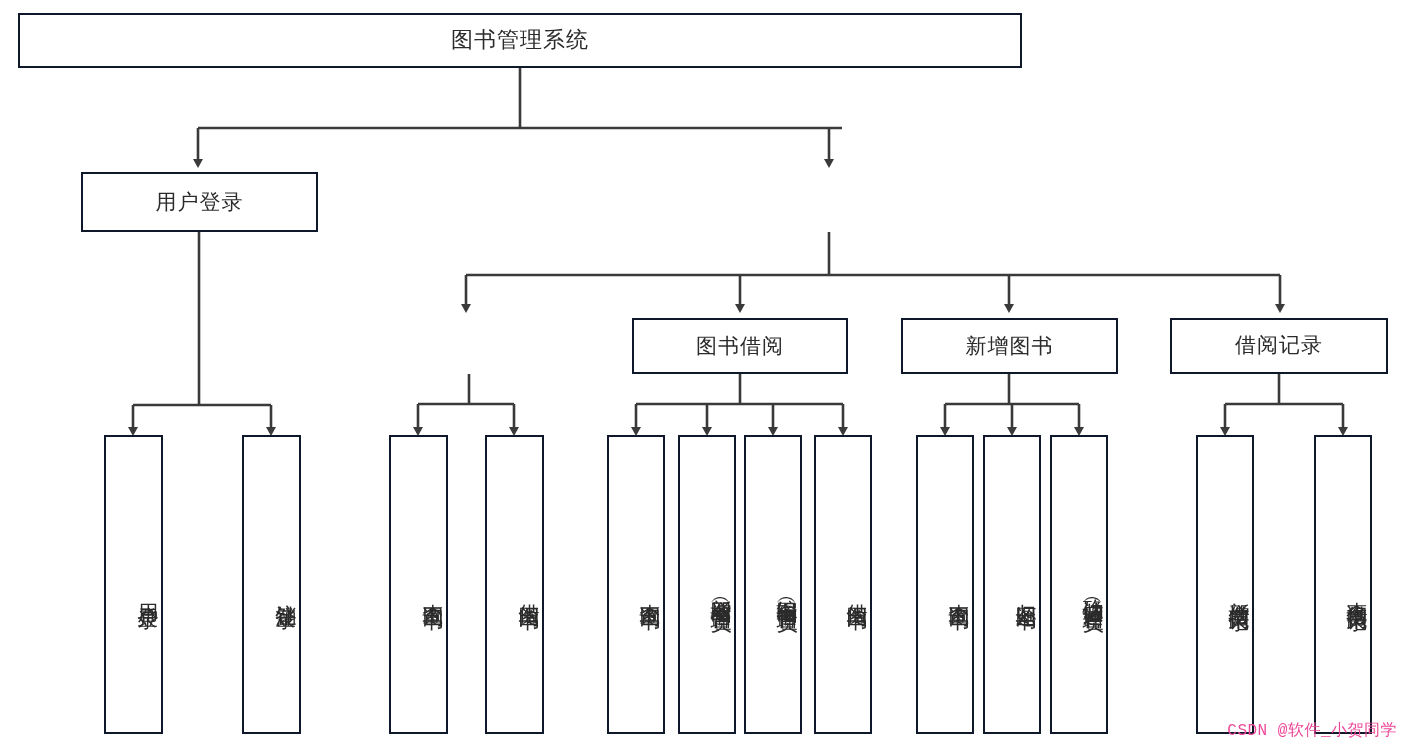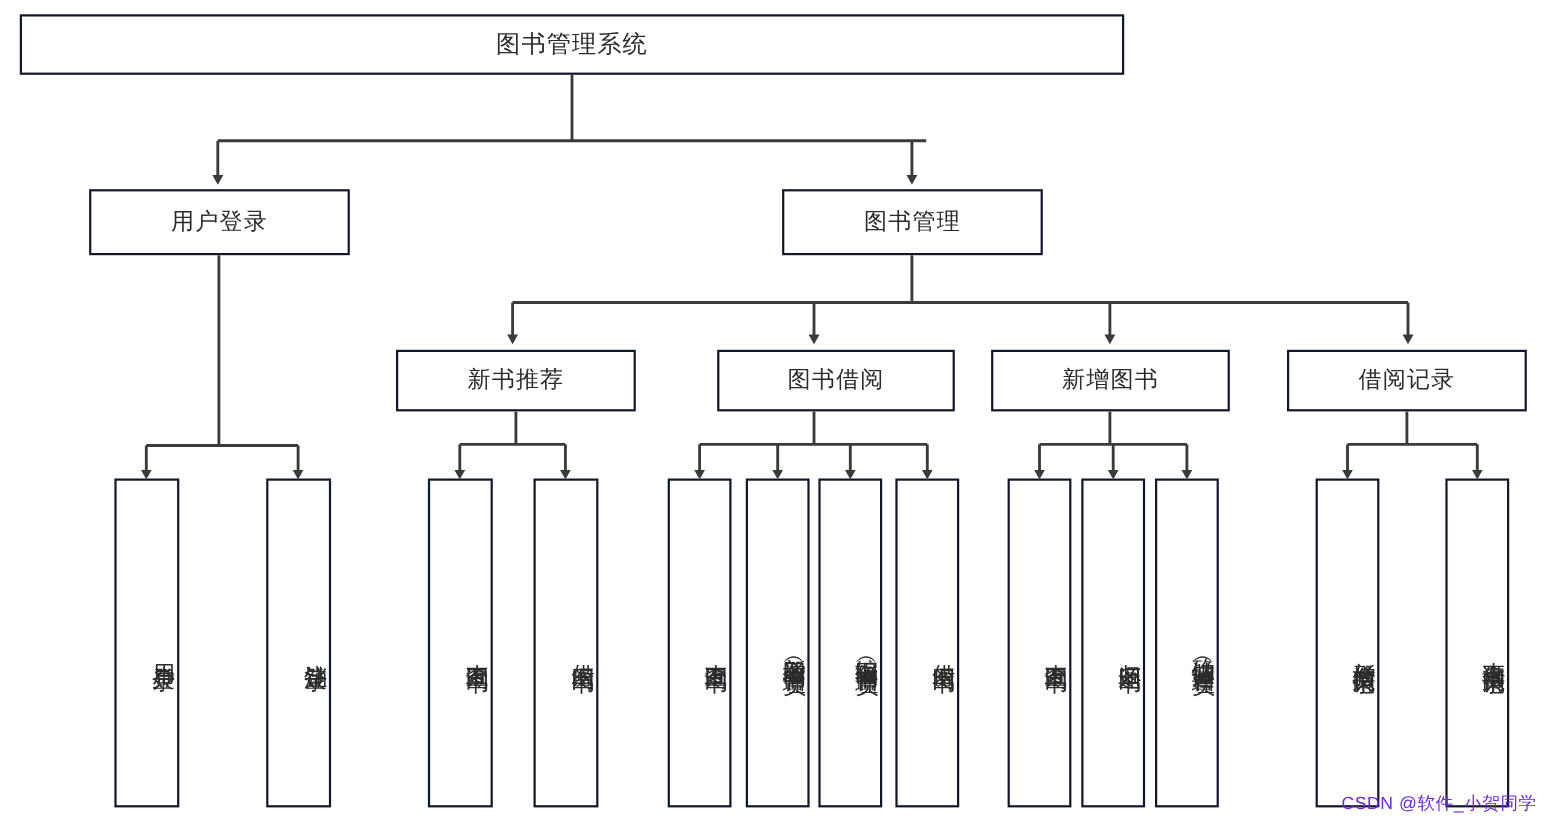--- a/index.html
+++ b/index.html
@@ -59,24 +59,25 @@
   .node.v .vtxt {
     writing-mode: vertical-rl;
     text-orientation: upright;
     display: block;
   }
   .watermark {
     position: absolute;
     right: 8px;
     bottom: 6px;
     font-size: 16px;
-    color: #6d28d9;
+    color: #ec4899;
     letter-spacing: 0.5px;
     z-index: 3;
     white-space: nowrap;
+    font-family: Liberation Mono, monospace;
   }
 </style>
 </head>
 <body>
 
 <div id="canvas">
 
   <svg id="wires" viewBox="0 0 1405 747" xmlns="http://www.w3.org/2000/svg">
     <defs>
       <marker id="arrow" markerWidth="9" markerHeight="10" refX="1" refY="5" orient="auto" markerUnits="userSpaceOnUse">
@@ -127,28 +128,22 @@
     </g>
   </svg>
 
   <div class="node h root" style="left:18px; top:13px; width:1004px; height:55px;">
     <span>图书管理系统</span>
   </div>
 
   <div class="node h" style="left:81px; top:172px; width:237px; height:60px;">
     <span>用户登录</span>
   </div>
-  <div class="node h" style="left:711px; top:172px; width:237px; height:60px;">
-    <span>图书管理</span>
-  </div>
 
-  <div class="node h" style="left:360px; top:318px; width:218px; height:56px;">
-    <span>新书推荐</span>
-  </div>
-  <div class="node h" style="left:632px; top:318px; width:216px; height:56px;margin-left:20px;">
+  <div class="node h" style="left:632px; top:318px; width:216px; height:56px;">
     <span>图书借阅</span>
   </div>
   <div class="node h" style="left:901px; top:318px; width:217px; height:56px;">
     <span>新增图书</span>
   </div>
   <div class="node h" style="left:1170px; top:318px; width:218px; height:56px;font-family:Liberation Serif, serif;">
     <span>借阅记录</span>
   </div>
 
   <div class="node v" style="left:104px; top:435px; width:59px; height:299px;">

